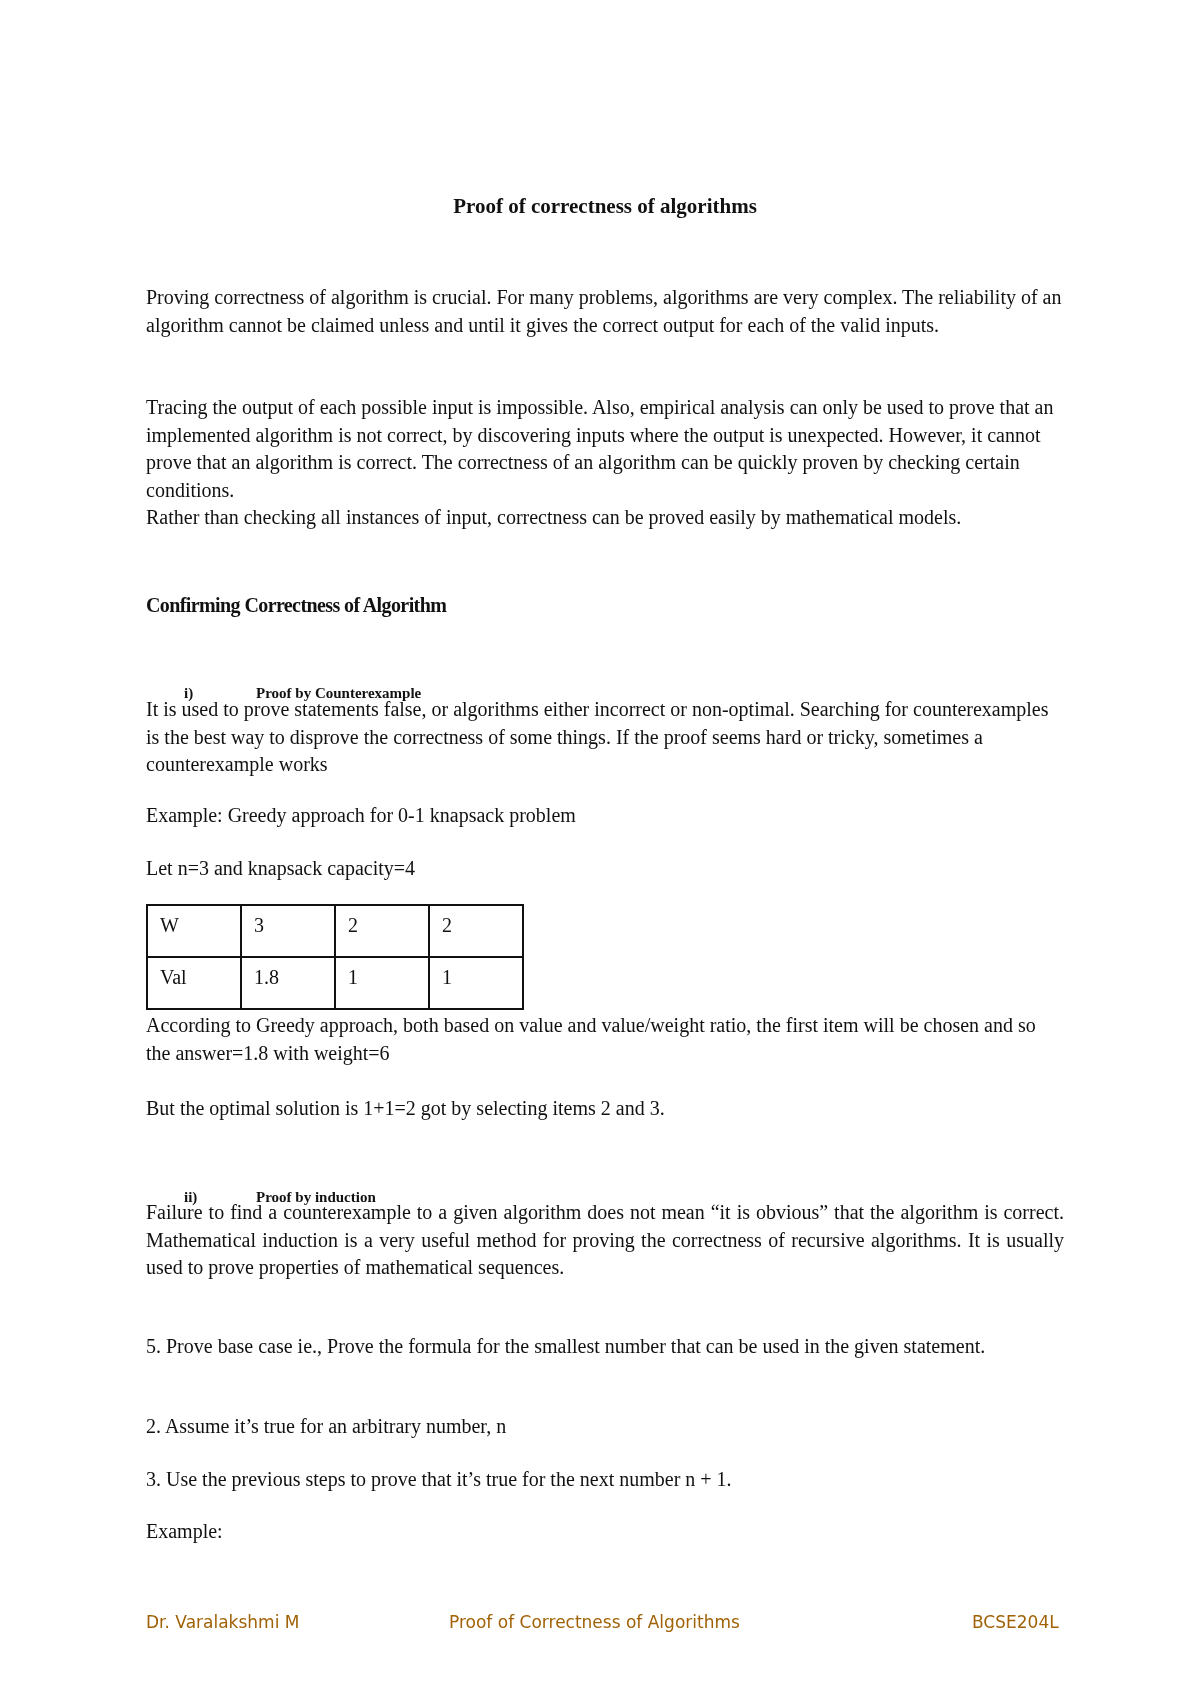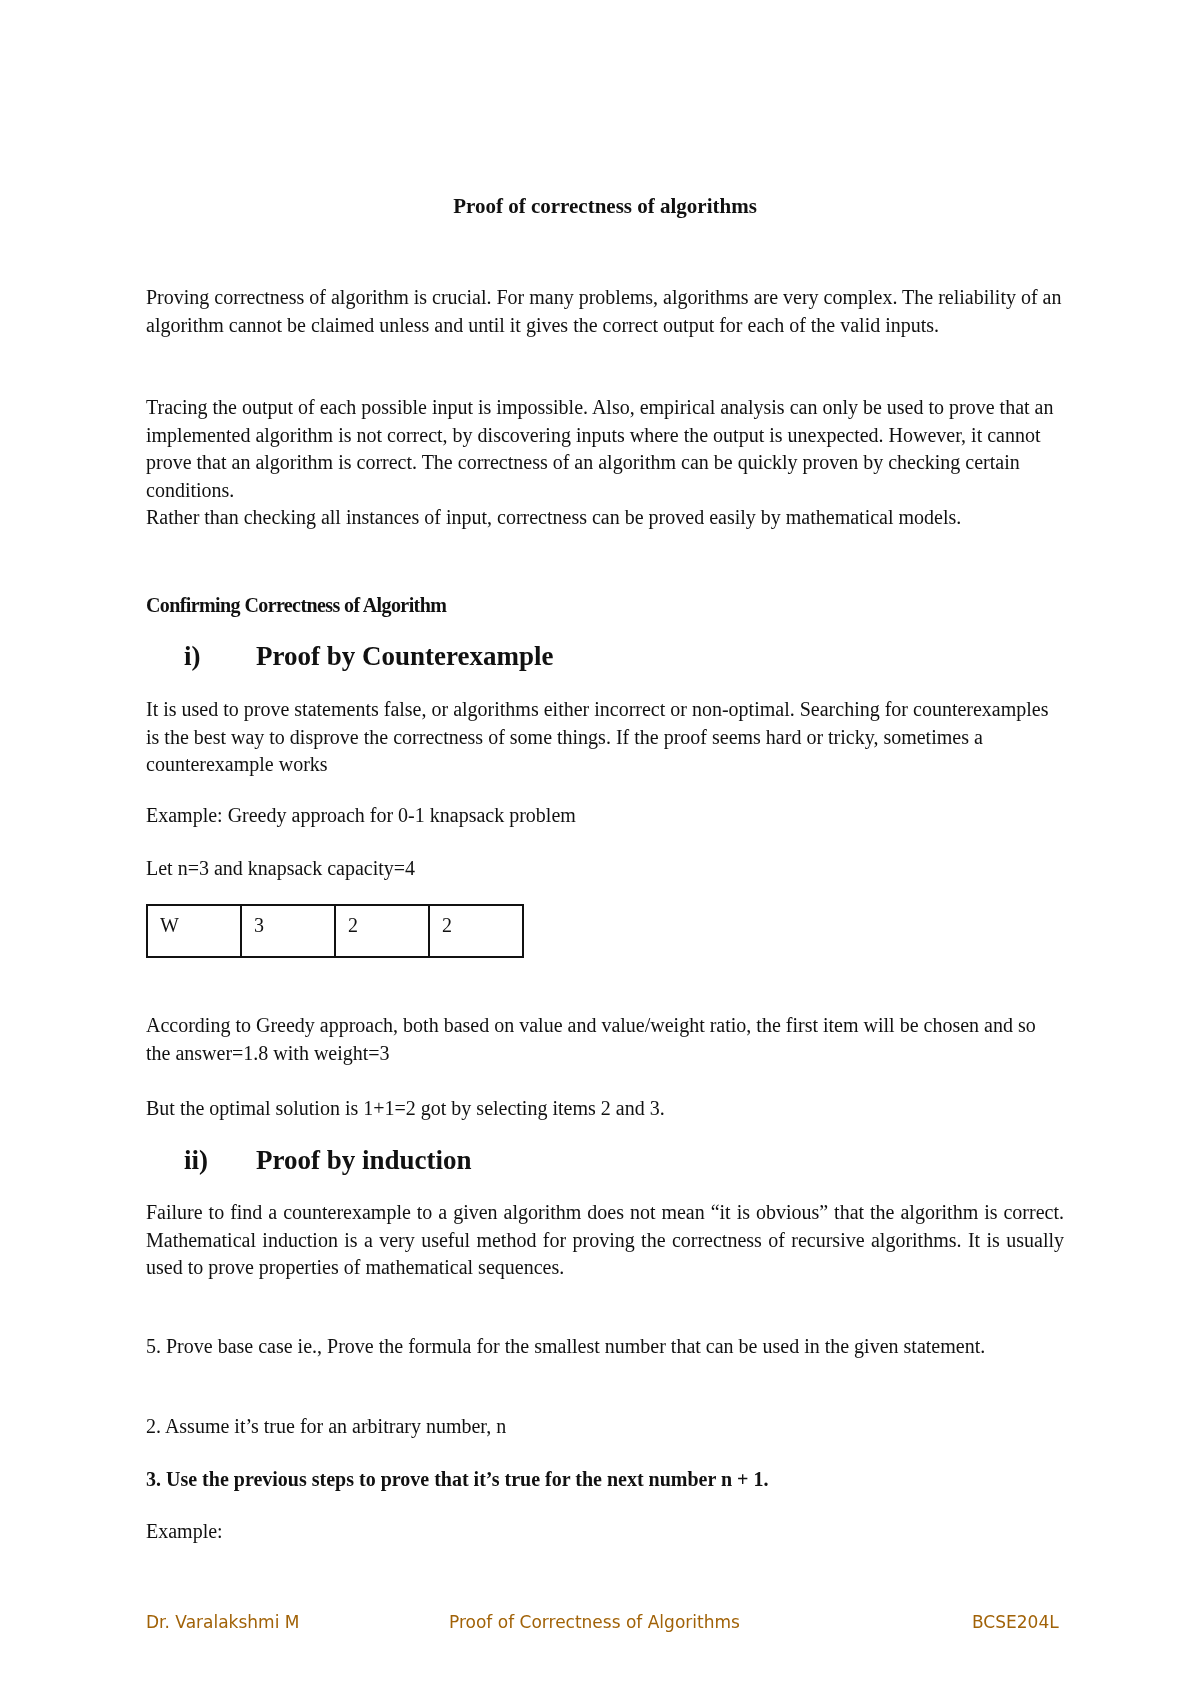--- a/index.html
+++ b/index.html
@@ -4,21 +4,21 @@
 <style>
   html, body { margin: 0; padding: 0; background: #ffffff; }
   body { width: 1200px; height: 1696px; position: relative; overflow: hidden;
          font-family: "Liberation Serif", "DejaVu Serif", serif; color: #111; }
   .page { position: absolute; left: 0; top: 0; width: 1048px; height: 1696px; }
   .content { position: absolute; left: 146px; top: 0; width: 918px; font-size: 20px; line-height: 27.5px; }
   .title { position: absolute; left: 0; width: 918px; top: 193px; text-align: center; font-weight: bold; font-size: 21px; }
   .para { position: absolute; left: 0; width: 918px; text-align: left; margin: 0; }
   .justify { text-align: justify; }
   .bold { font-weight: bold; font-family: Liberation Serif, serif; }
-  .sub { position: absolute; left: 38px; font-weight: bold; font-size: 27px; }
+  .sub { position: absolute; left: 38px; font-weight: bold; font-size: 15px; margin-top: 37px; }
   .sub .num { display: inline-block; width: 72px; }
   table.kn { position: absolute; left: 0; top: 904px; border-collapse: collapse; }
   table.kn td { border: 2px solid #111; width: 94px; height: 52px; vertical-align: top;
                 padding: 6px 0 0 12px; box-sizing: border-box; font-size: 20px; }
   .footer { position: absolute; top: 1612px; font-family: "DejaVu Sans", "Liberation Sans", sans-serif; font-size: 17px; color: #a16207; }
 </style>
 </head>
 <body>
 
 <div class="page">
@@ -45,38 +45,44 @@
     <div class="para" style="top:855px;">Let n=3 and knapsack capacity=4</div>
 
     <table class="kn">
       <tbody>
           <tr>
         <td>W</td>
         <td>3</td>
         <td>2</td>
         <td>2</td>
       </tr>
+      <tr>
+        <td>Val</td>
+        <td>1.8</td>
+        <td>1</td>
+        <td>1</td>
+      </tr>
     </tbody>
       </table>
 
-    <p class="para" style="top:1012px;">According to Greedy approach, both based on value and value/weight ratio, the first item will be chosen and so the answer=1.8 with weight=3</p>
+    <p class="para" style="top:1012px;">According to Greedy approach, both based on value and value/weight ratio, the first item will be chosen and so the answer=1.8 with weight=6</p>
 
     <div class="para" style="top:1095px;">But the optimal solution is 1+1=2 got by selecting items 2 and 3.</div>
 
     <div class="sub" style="top:1147px;">
       <span class="num">ii)</span><span>Proof by induction</span>
     </div>
 
     <p class="para justify" style="top:1199px;">Failure to find a counterexample to a given algorithm does not mean “it is obvious” that the algorithm is correct. Mathematical induction is a very useful method for proving the correctness of recursive algorithms. It is usually used to prove properties of mathematical sequences.</p>
 
     <p class="para" style="top:1333px;">5. Prove base case ie., Prove the formula for the smallest number that can be used in the given statement.</p>
 
     <div class="para" style="top:1413px;">2. Assume it’s true for an arbitrary number, n</div>
 
-    <div class="para" style="top:1466px;font-weight:bold;">3. Use the previous steps to prove that it’s true for the next number n + 1.</div>
+    <div class="para" style="top:1466px;">3. Use the previous steps to prove that it’s true for the next number n + 1.</div>
 
     <div class="para" style="top:1518px;">Example:</div>
   </div>
 
   <div class="footer" style="left:146px;">Dr. Varalakshmi M</div>
   <div class="footer" style="left:449px;">Proof of Correctness of Algorithms</div>
   <div class="footer" style="left:972px;">BCSE204L</div>
 </div>
 
 </body></html>

